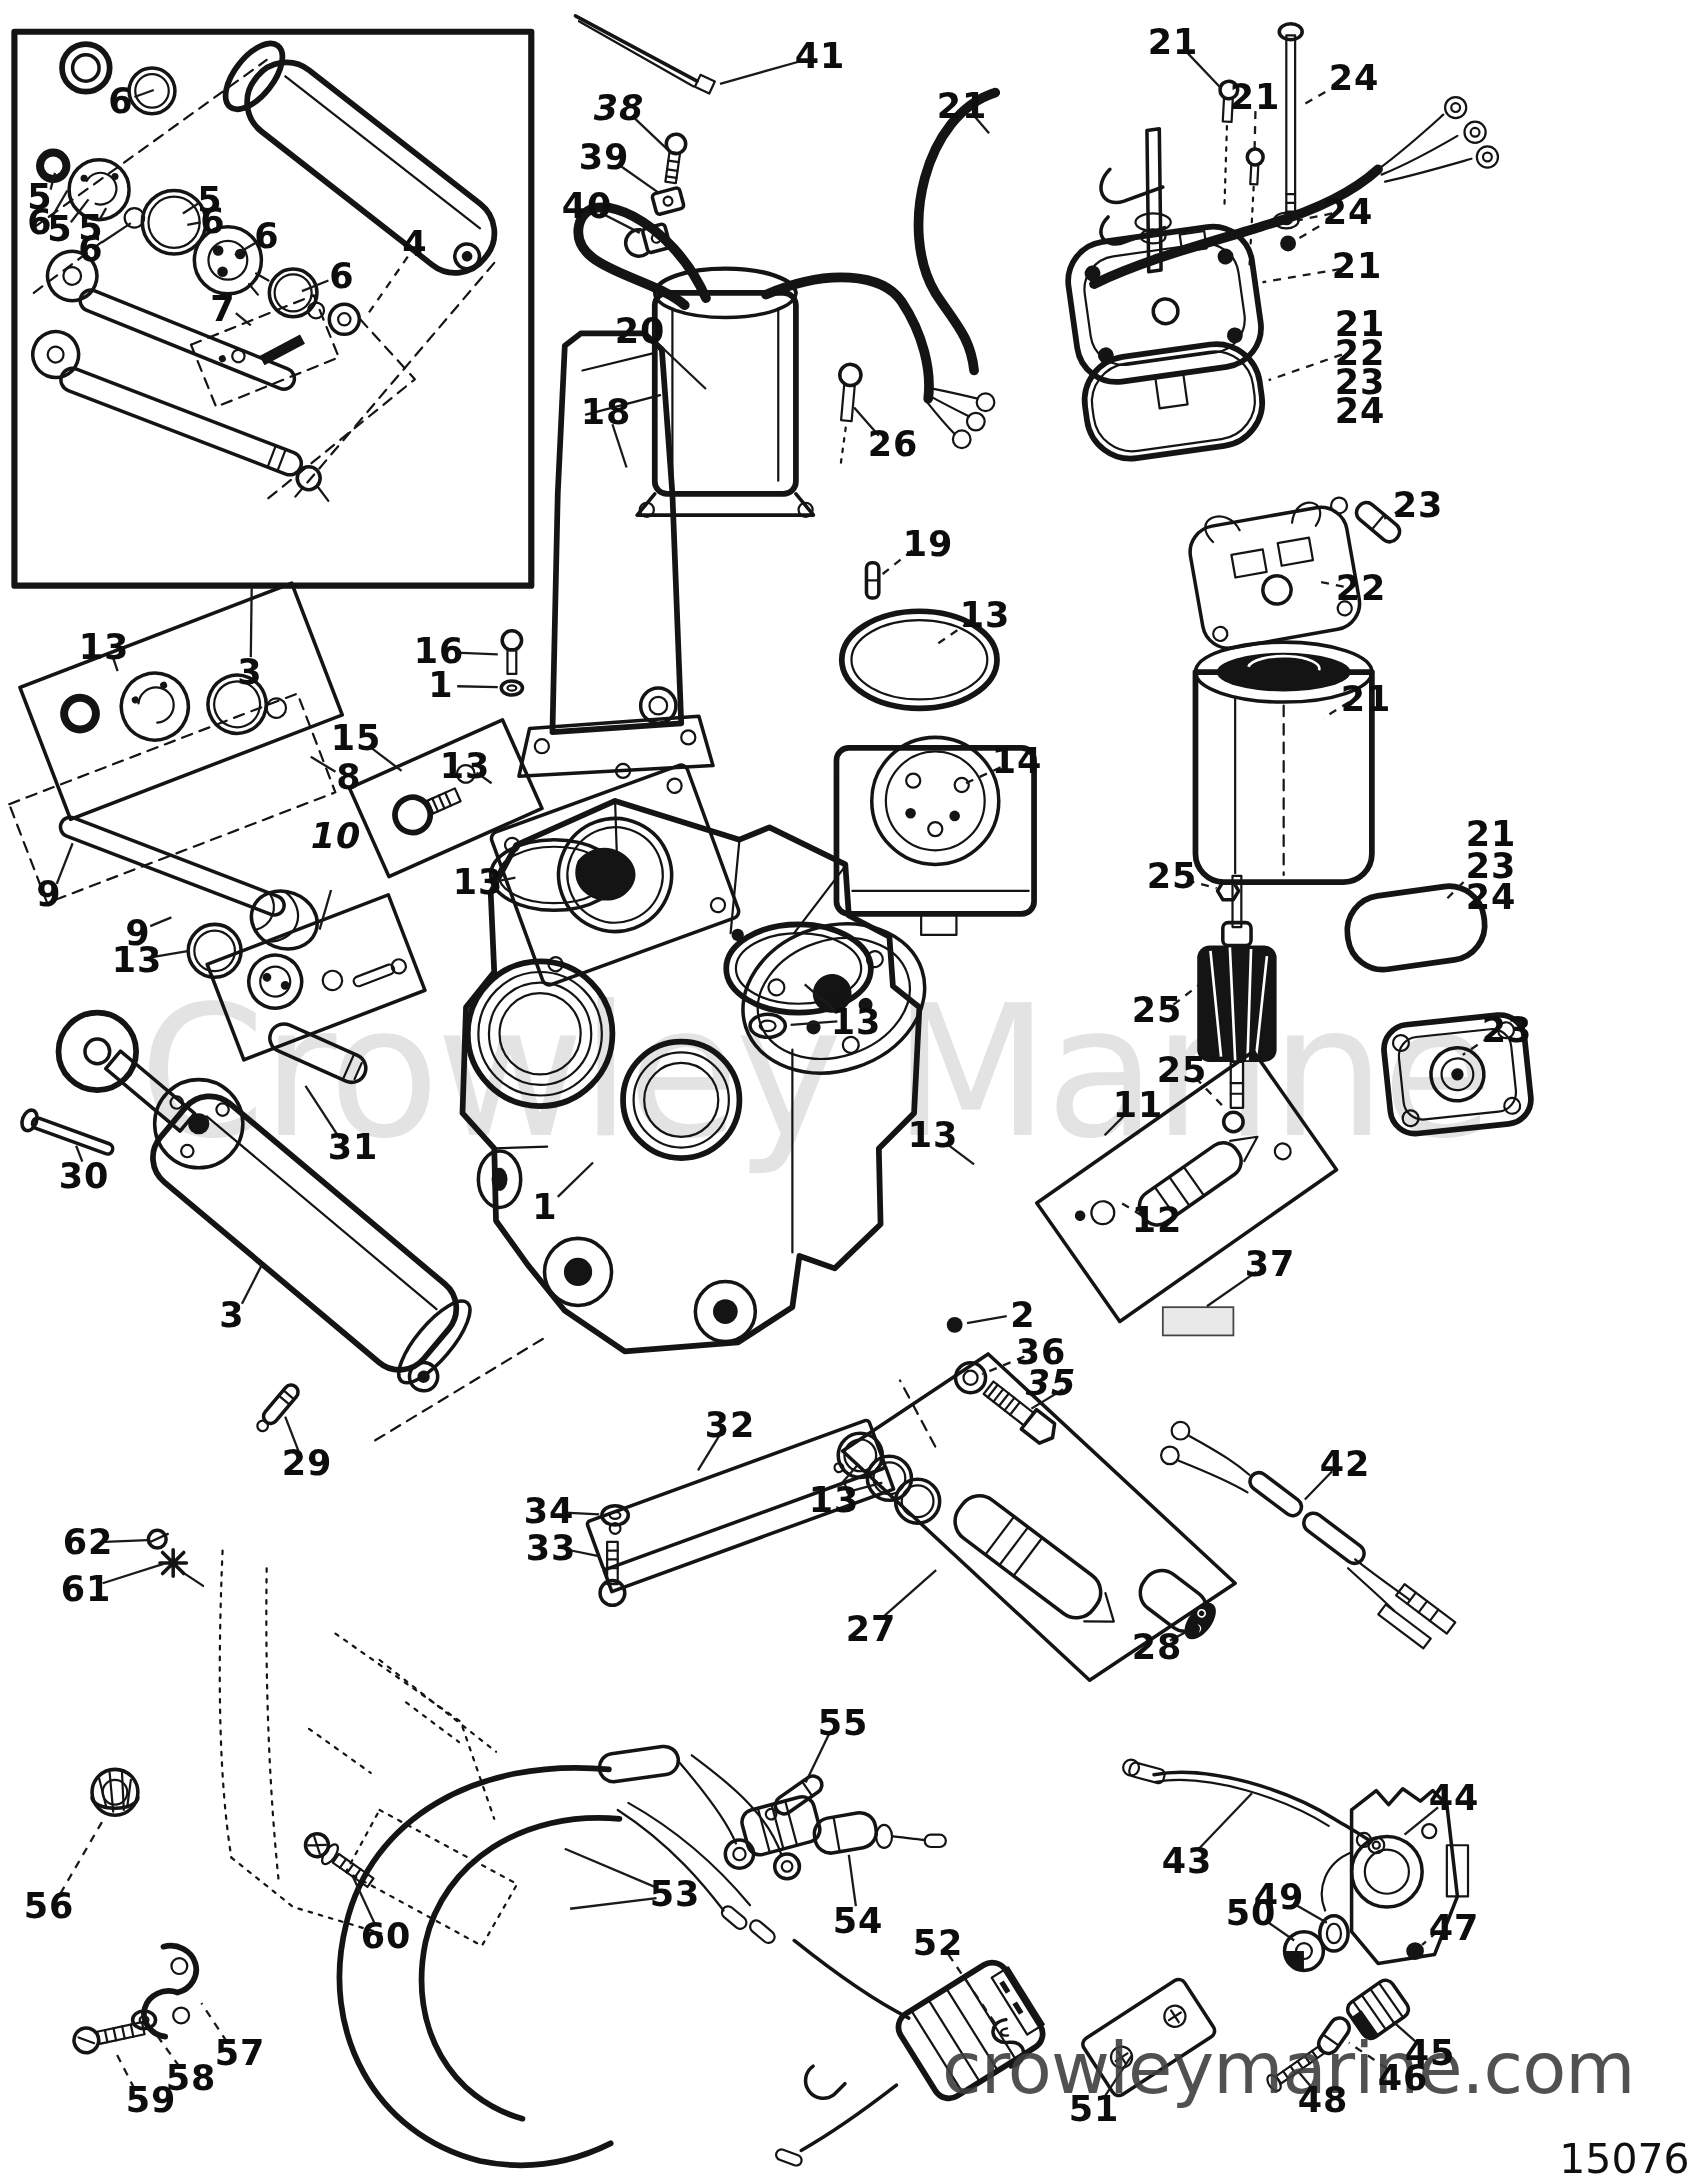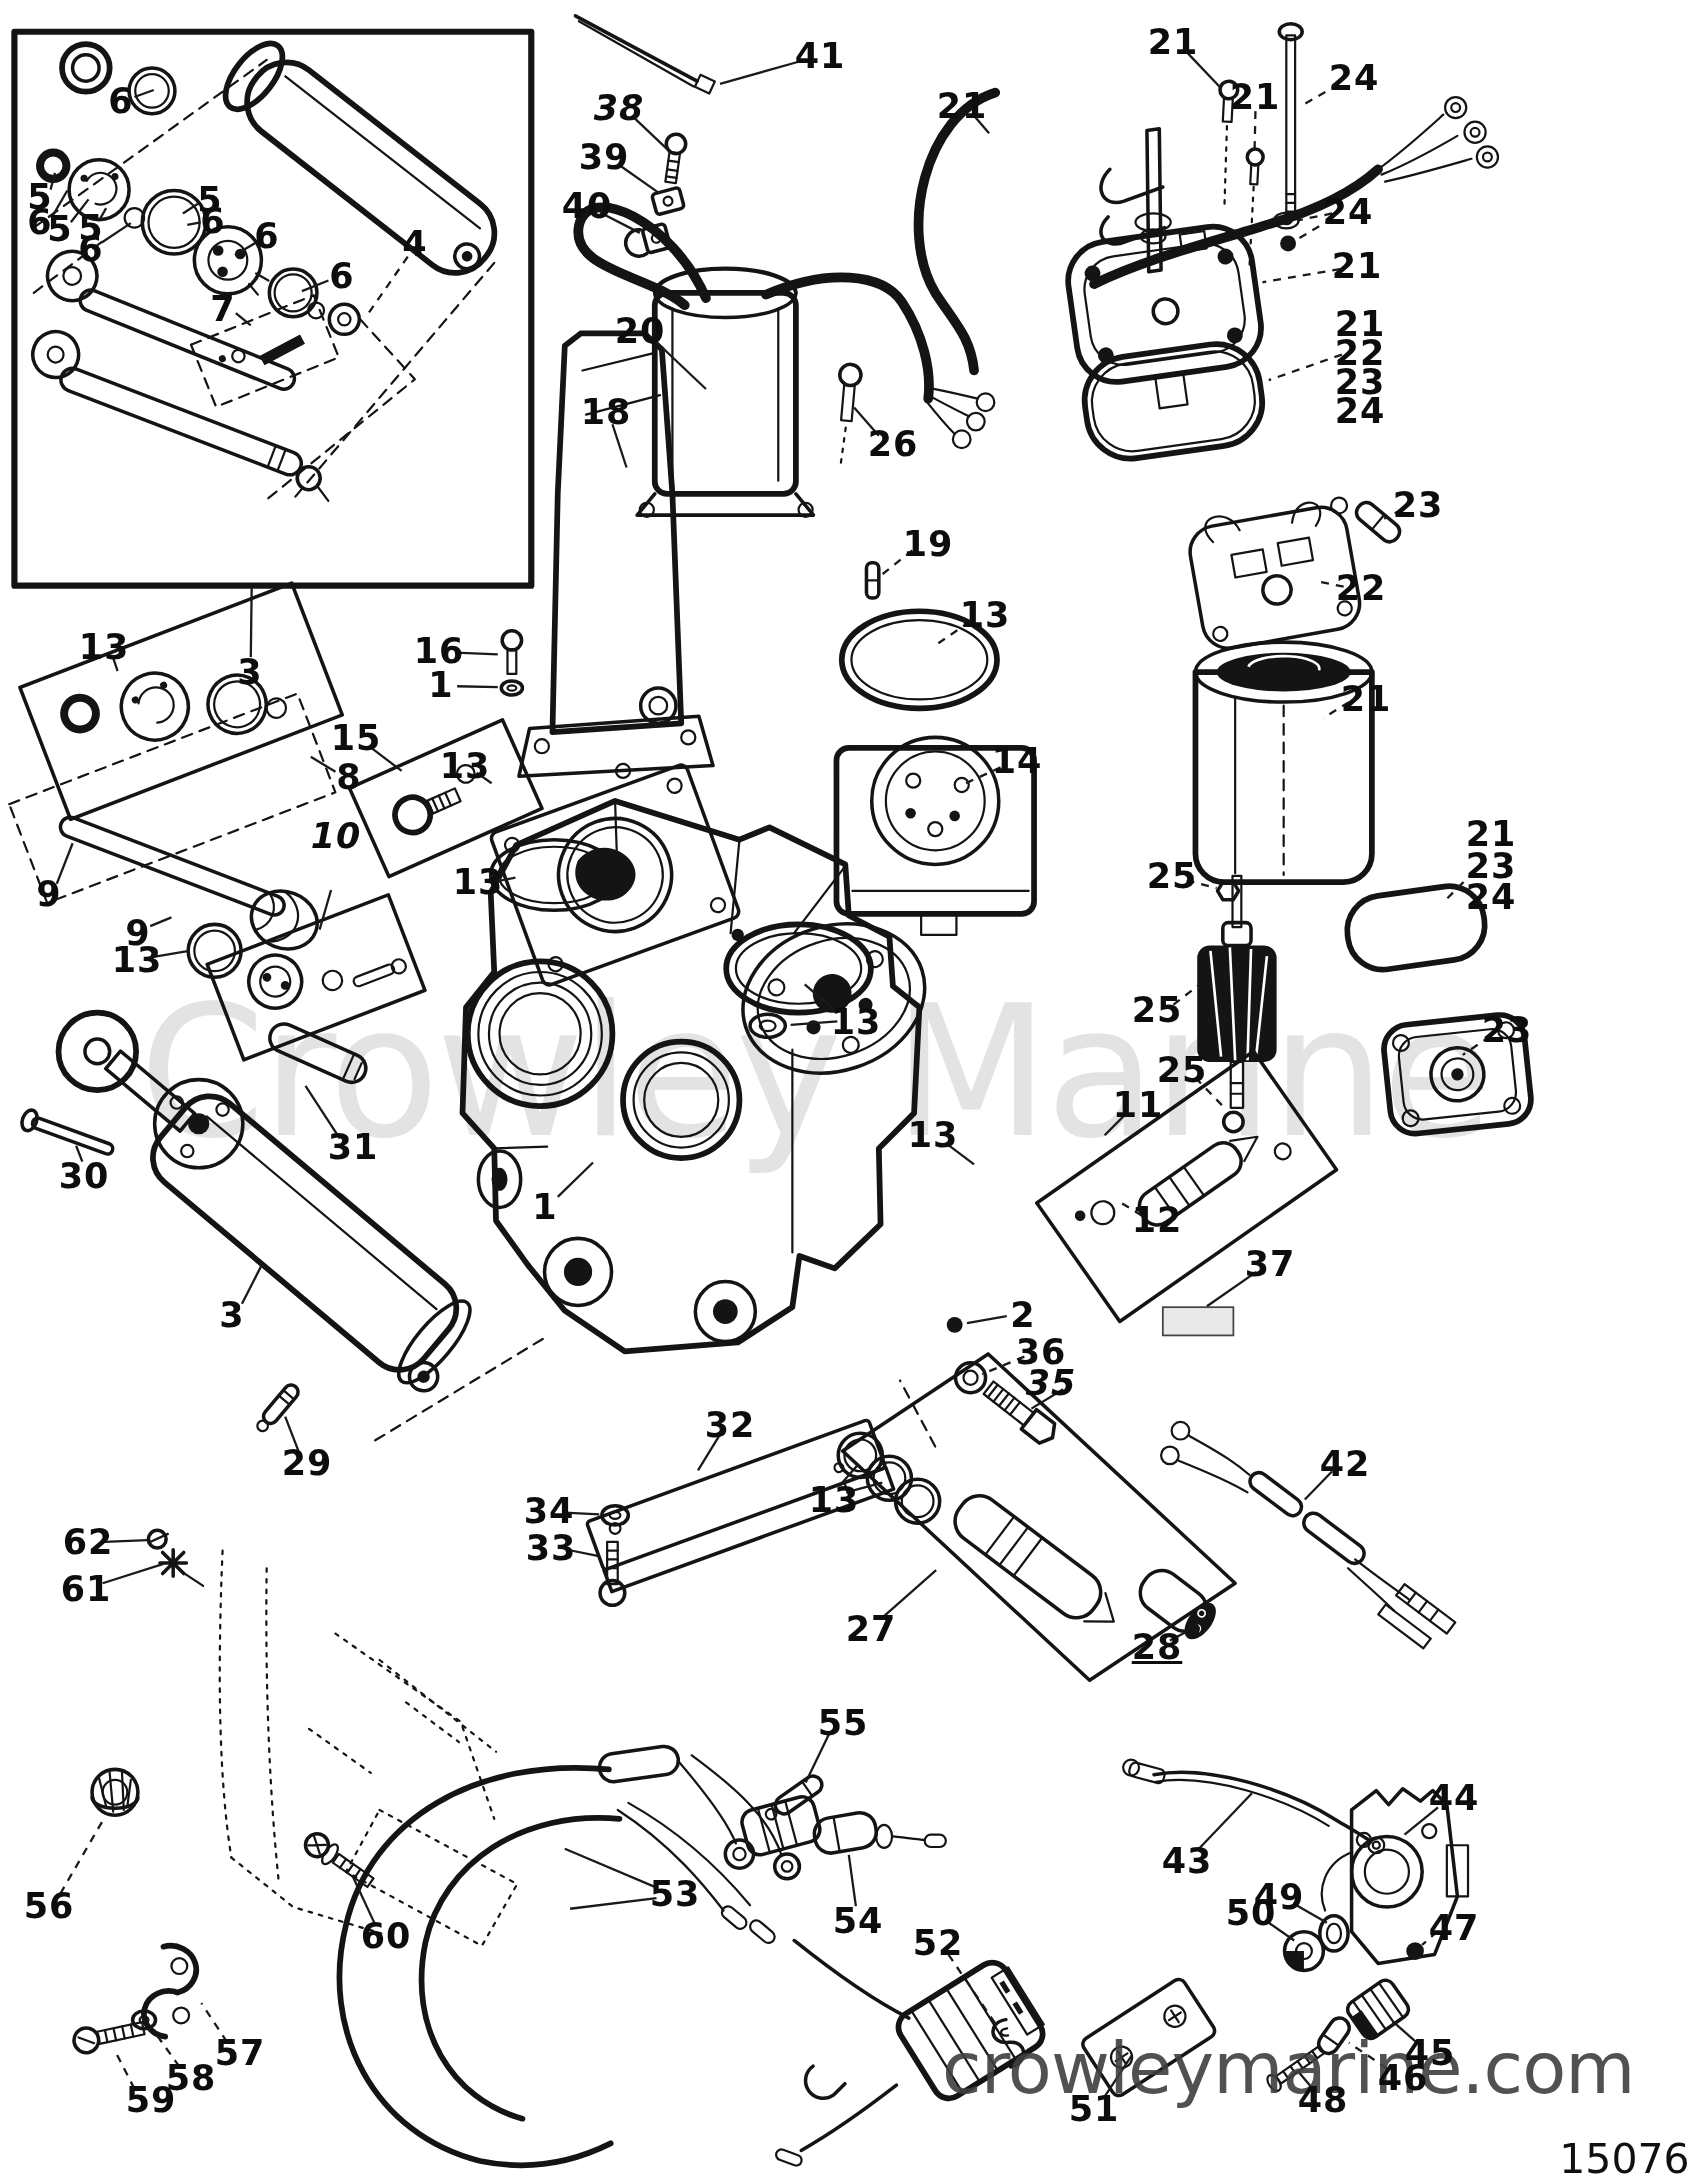--- a/index.html
+++ b/index.html
@@ -822,21 +822,21 @@
       <div class="callout" style="left: 1157px; top: 1220px;">12</div>
       <div class="callout" style="left: 933px; top: 1135px;">13</div>
       <div class="callout" style="left: 1023px; top: 1315px;">2</div>
       <div class="callout" style="left: 1041px; top: 1352px;">36</div>
       <div class="callout" style="left: 1051px; top: 1383px; font-style: italic;">35</div>
       <div class="callout" style="left: 730px; top: 1425px;">32</div>
       <div class="callout" style="left: 549px; top: 1511px;">34</div>
       <div class="callout" style="left: 551px; top: 1548px;">33</div>
       <div class="callout" style="left: 834px; top: 1500px;">13</div>
       <div class="callout" style="left: 871px; top: 1629px; text-align: right;">27</div>
-      <div class="callout" style="left: 1157px; top: 1647px; text-decoration: underline;">28</div>
+      <div class="callout" style="left: 1157px; top: 1647px;">28</div>
       <div class="callout" style="left: 1345px; top: 1464px;">42</div>
       <div class="callout" style="left: 843px; top: 1723px;">55</div>
       <div class="callout" style="left: 675px; top: 1894px;">53</div>
       <div class="callout" style="left: 858px; top: 1921px;">54</div>
       <div class="callout" style="left: 938px; top: 1943px;">52</div>
       <div class="callout" style="left: 1094px; top: 2109px;">51</div>
       <div class="callout" style="left: 88px; top: 1542px;">62</div>
       <div class="callout" style="left: 86px; top: 1589px;">61</div>
       <div class="callout" style="left: 49px; top: 1906px;">56</div>
       <div class="callout" style="left: 386px; top: 1936px;">60</div>

